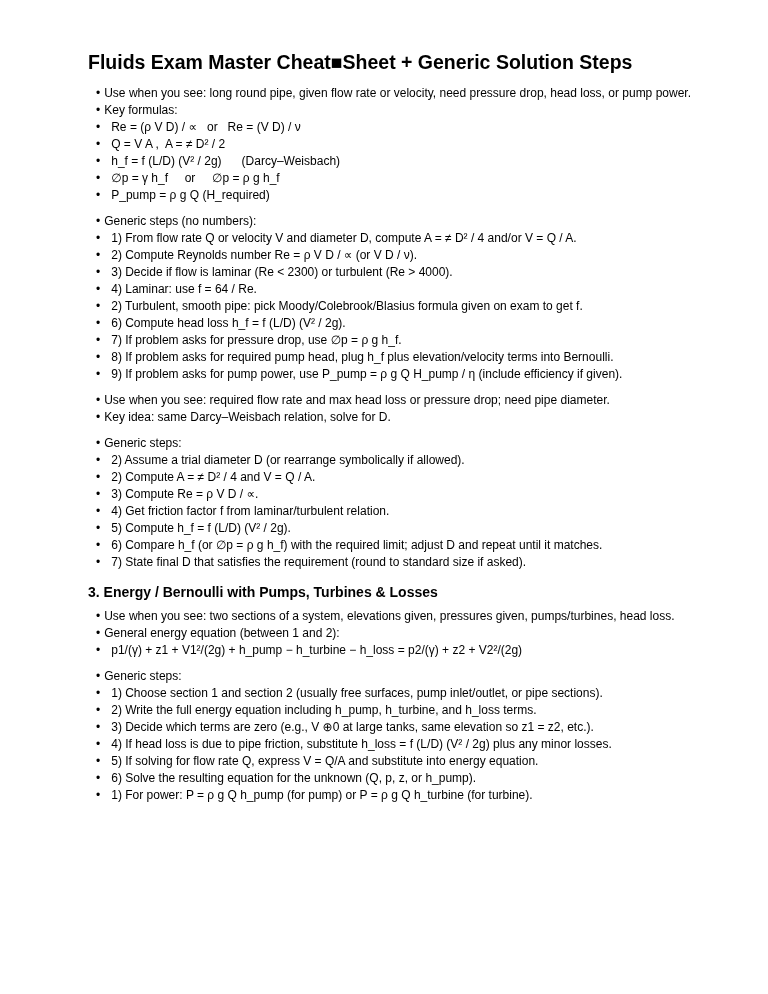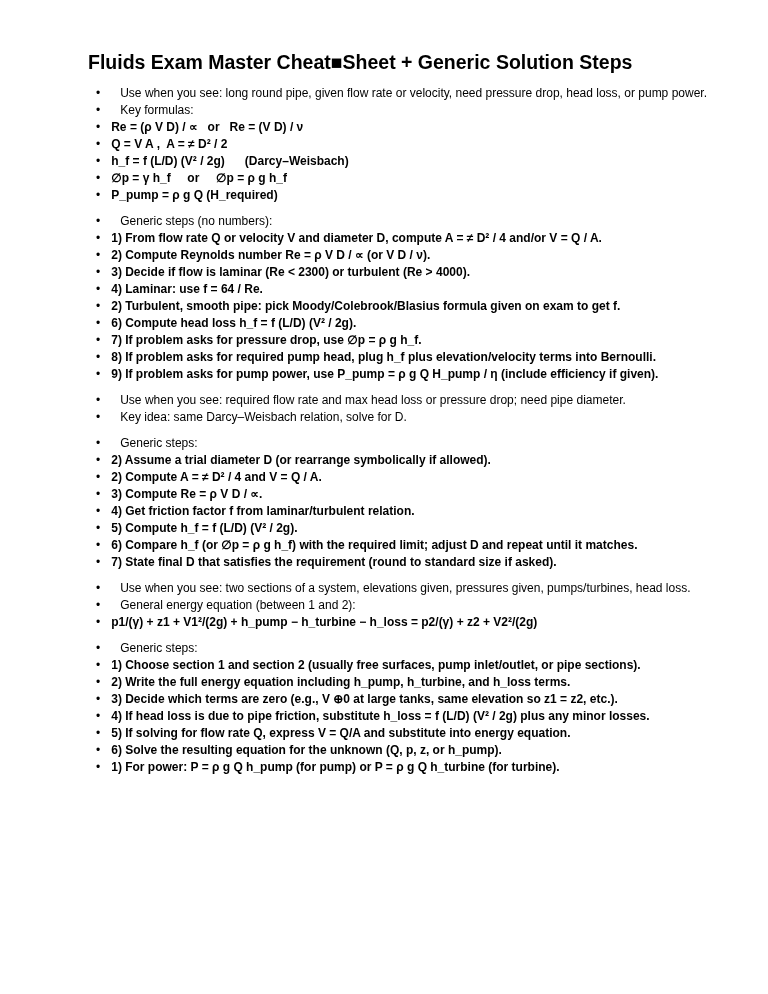--- a/index.html
+++ b/index.html
@@ -40,22 +40,22 @@
     font-size: 12px;
     line-height: 17px;
     white-space: pre-wrap;
   }
   .bullet {
     flex: 0 0 auto;
     padding-left: 8px;
     font-size: 12px;
   }
   .txt { flex: 1 1 auto; }
-  .lvl0 { margin-left: 20px; }
-  .lvl1 { margin-left: 11px; font-weight: bold; }
+  .lvl0 { margin-left: 4px; }
+  .lvl1 { margin-left: 11px; }
 </style>
 </head>
 <body>
 
 <div class="page">
   <div class="doc-title">Fluids Exam Master Cheat■Sheet + Generic Solution Steps</div>
   <div>
       <div class="section">
         <div class="block">
           <div class="line"><span class="bullet">•</span><span class="txt lvl0">Use when you see: long round pipe, given flow rate or velocity, need pressure drop, head loss, or pump power.</span></div>
@@ -89,20 +89,21 @@
           <div class="line"><span class="bullet">•</span><span class="txt lvl1">2) Assume a trial diameter D (or rearrange symbolically if allowed).</span></div>
           <div class="line"><span class="bullet">•</span><span class="txt lvl1">2) Compute A = ≠ D² / 4 and V = Q / A.</span></div>
           <div class="line"><span class="bullet">•</span><span class="txt lvl1">3) Compute Re = ρ V D / ∝.</span></div>
           <div class="line"><span class="bullet">•</span><span class="txt lvl1">4) Get friction factor f from laminar/turbulent relation.</span></div>
           <div class="line"><span class="bullet">•</span><span class="txt lvl1">5) Compute h_f = f (L/D) (V² / 2g).</span></div>
           <div class="line"><span class="bullet">•</span><span class="txt lvl1">6) Compare h_f (or ∅p = ρ g h_f) with the required limit; adjust D and repeat until it matches.</span></div>
           <div class="line"><span class="bullet">•</span><span class="txt lvl1">7) State final D that satisfies the requirement (round to standard size if asked).</span></div>
         </div>
       </div>
       <div class="section">
+        <div class="section-heading">3. Energy / Bernoulli with Pumps, Turbines &amp; Losses</div>
         <div class="block">
           <div class="line"><span class="bullet">•</span><span class="txt lvl0">Use when you see: two sections of a system, elevations given, pressures given, pumps/turbines, head loss.</span></div>
           <div class="line"><span class="bullet">•</span><span class="txt lvl0">General energy equation (between 1 and 2):</span></div>
           <div class="line"><span class="bullet">•</span><span class="txt lvl1">p1/(γ) + z1 + V1²/(2g) + h_pump − h_turbine − h_loss = p2/(γ) + z2 + V2²/(2g)</span></div>
         </div>
         <div class="block">
           <div class="line"><span class="bullet">•</span><span class="txt lvl0">Generic steps:</span></div>
           <div class="line"><span class="bullet">•</span><span class="txt lvl1">1) Choose section 1 and section 2 (usually free surfaces, pump inlet/outlet, or pipe sections).</span></div>
           <div class="line"><span class="bullet">•</span><span class="txt lvl1">2) Write the full energy equation including h_pump, h_turbine, and h_loss terms.</span></div>
           <div class="line"><span class="bullet">•</span><span class="txt lvl1">3) Decide which terms are zero (e.g., V ⊕0 at large tanks, same elevation so z1 = z2, etc.).</span></div>

